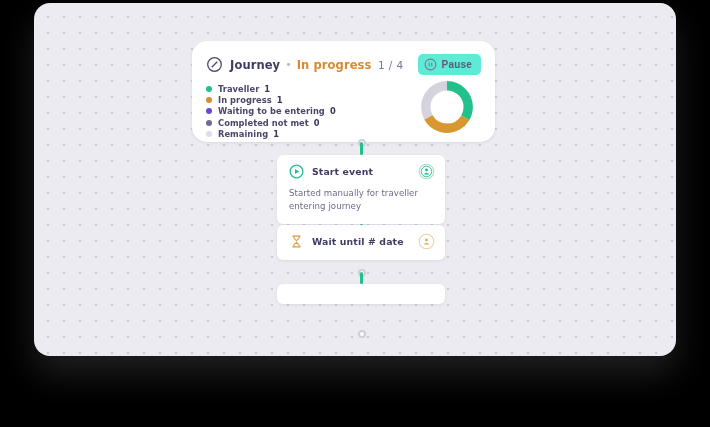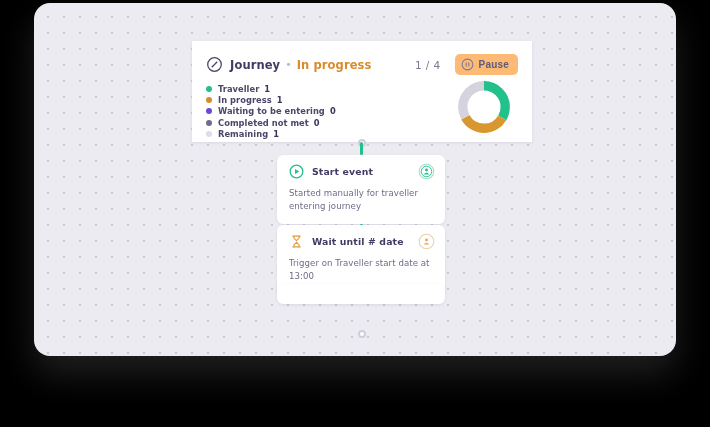--- a/index.html
+++ b/index.html
@@ -34,24 +34,24 @@
     border-radius: 16px;
     box-shadow: 0 18px 34px rgba(255,255,255,0.12);
     overflow: hidden;
   }
 
   
   .summary-card {
     position: absolute;
     left: 158px;
     top: 38px;
-    width: 340px;
+    width: 303px;
     height: 101px;
     background: #ffffff;
-    border-radius: 0;
+    border-radius: 15px;
     box-shadow: 0 1px 3px rgba(60,55,95,0.10);
   }
 
   .summary-head {
     display: flex;
     align-items: center;
     padding: 13px 14px 0 14px;
   }
 
   .compass-icon { width: 17px; height: 17px; flex: 0 0 auto; display:block; }
@@ -87,21 +87,21 @@
   .progress-count {
     font-size: 10.5px;
     color: #7b7895;
     margin-right: 14px;
     letter-spacing: 0.4px;
   }
 
   .pause-btn {
     display: flex;
     align-items: center;
-    background: #fdba74;
+    background: #5eead4;
     border: none;
     border-radius: 5px;
     padding: 4px 9px 4px 6px;
     cursor: pointer;
   }
   .pause-icon { width: 13px; height: 13px; display:block; }
   .pause-label {
     font-size: 10px;
     color: #5d5a7a;
     font-weight: bold;
@@ -348,20 +348,19 @@
         </span>
         <span class="node-title">Wait until # date</span>
         <span class="node-badge">
           <svg viewBox="0 0 20 20" width="17" height="17">
             <circle cx="10" cy="10" r="8.6" fill="none" stroke="#f0cfa4" stroke-width="1.2"></circle>
             <circle cx="10" cy="8.2" r="1.7" fill="#e5a85c"></circle>
             <path d="M6.9 13.6a3.3 3.3 0 0 1 6.2 0z" fill="#e5a85c"></path>
           </svg>
         </span>
       </div>
-      <div class="node-desc">Trigger on Traveller start date at 13:00</div>
     </div>
 
     <div class="node" id="node-sms">
     </div>
 
   </div>
 </div>
 
 </body></html>

